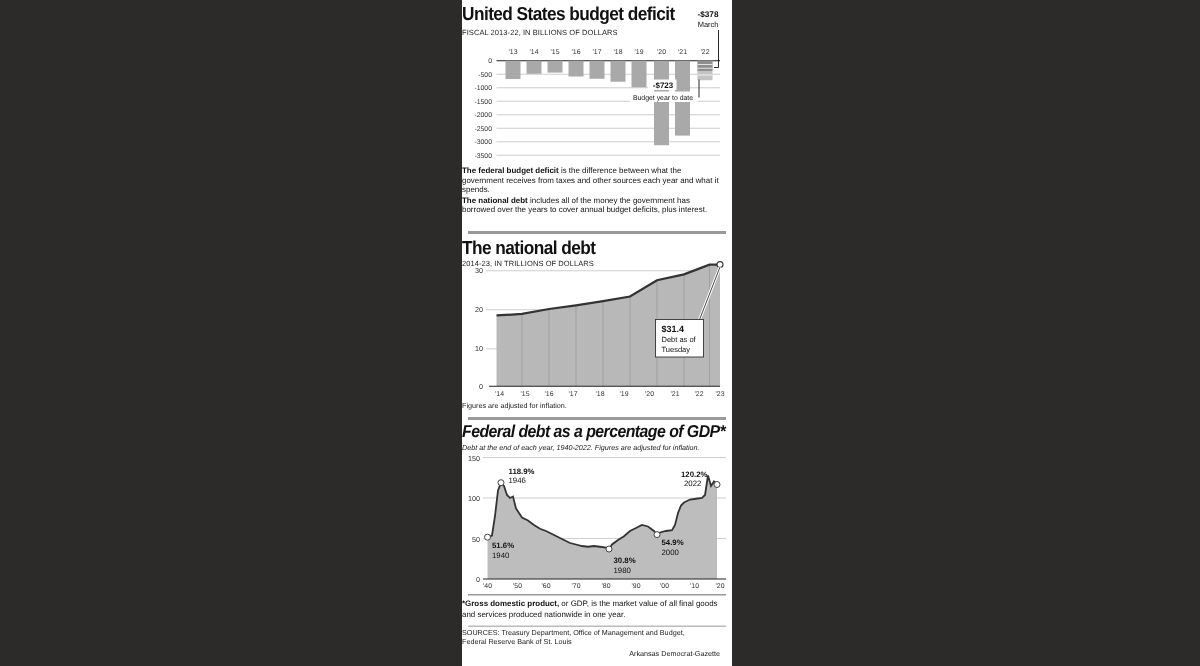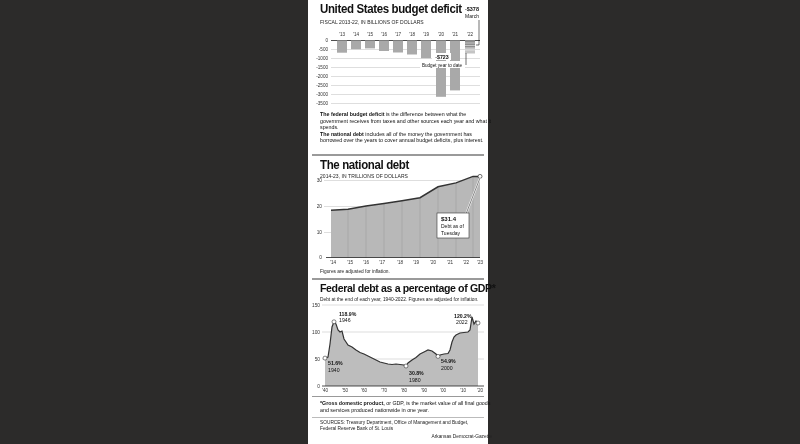--- a/index.html
+++ b/index.html
@@ -1,18 +1,18 @@
 <!DOCTYPE html>
 <html><head>
 <meta charset="utf-8">
 <style>
   html,body{margin:0;padding:0;}
   body{width:800px;height:444px;background:#2c2b2a;position:relative;overflow:hidden;font-family:"Liberation Sans",sans-serif;}
   .panel{position:absolute;left:308px;top:0;width:180px;height:444px;background:#fff;}
-  .sec{position:absolute;left:12px;width:172px;}
+  .sec{position:absolute;left:0;width:172px;}
   .h1{font-family:"Liberation Sans",sans-serif;font-weight:bold;font-size:12.5px;letter-spacing:-0.4px;color:#111;line-height:13px;transform:scaleX(0.92);transform-origin:left;white-space:nowrap;}
   .sub{font-size:5px;color:#222;letter-spacing:0.05px;white-space:nowrap;}
   .tiny{font-size:4.8px;color:#222;}
   .body{font-size:5.3px;color:#111;line-height:6.6px;}
   .body b{font-weight:bold;}
   .rule{position:absolute;left:4px;width:172px;height:2px;background:#9a9a9a;}
   .hr{position:absolute;left:4px;width:172px;height:1px;background:#999;}
   svg text{font-family:"Liberation Sans",sans-serif;}
 </style>
 </head>
@@ -144,21 +144,21 @@
         <text x="108" y="94">'19</text>
         <text x="125" y="94">'20</text>
         <text x="142" y="94">'21</text>
         <text x="158" y="94">'22</text>
         <text x="172" y="94">'23</text>
     </g>
   </svg>
   <div class="sec tiny" style="top:269px;">Figures are adjusted for inflation.</div>
   <div class="rule" style="top:278px;"></div>
 
-  <div class="sec" style="top:282px;">
+  <div class="sec" style="top:282px;font-style:italic;">
     <div class="h1" style="font-size:11.5px;">Federal debt as a percentage of GDP*</div>
     <div class="tiny" style="margin-top:2px;">Debt at the end of each year, 1940-2022. Figures are adjusted for inflation.</div>
   </div>
   <svg style="position:absolute;left:0;top:302px;" width="180" height="92">
     <g font-size="4.8" fill="#333" text-anchor="end">
       <text x="12" y="5">150</text>
         <text x="12" y="32">100</text>
         <text x="12" y="59">50</text>
         <text x="12" y="86">0</text>
     </g>

